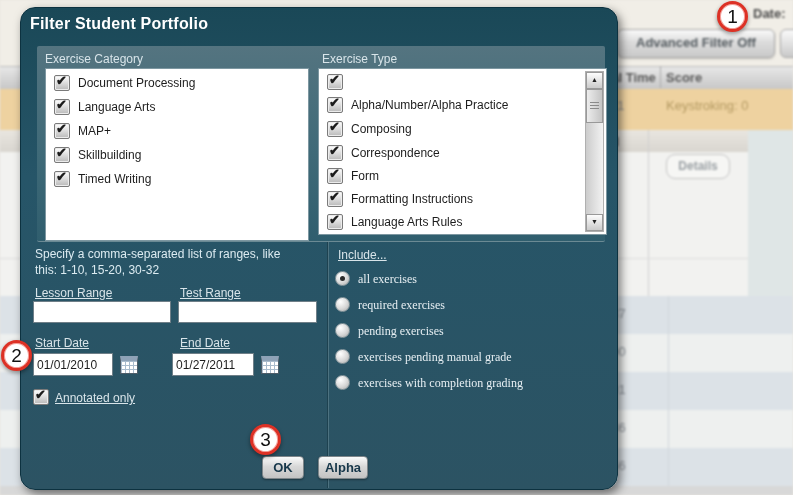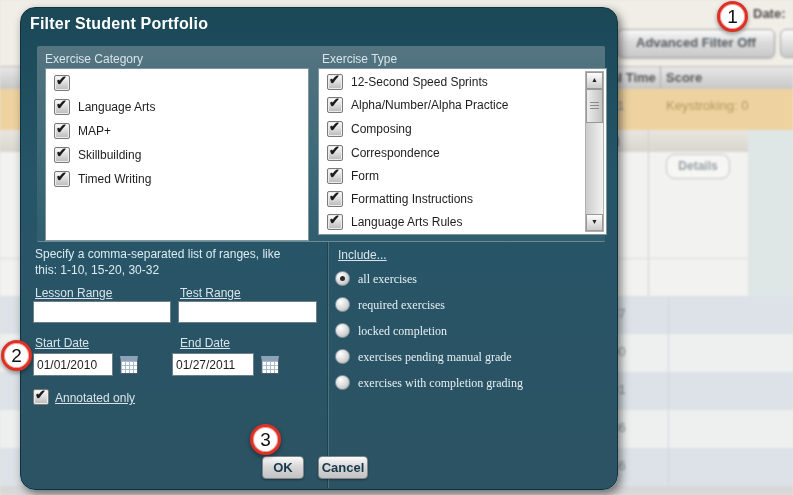--- a/index.html
+++ b/index.html
@@ -131,34 +131,34 @@
     <div class="abs bg-bottom"></div>
   </div>
 
   <div id="dialog" class="abs">
     <div class="abs dlg-title">Filter Student Portfolio</div>
 
     <div class="abs top-panel">
       <div class="abs sec-label" style="left:8px;top:6px">Exercise Category</div>
       <div class="abs listbox" style="left:8px;top:22px;width:262px;height:171px">
         <span class="abs cb on" style="left:8px;top:6px"></span>
+        <span class="abs item-label" style="left:32px;top:7px">Document Processing</span>
         <span class="abs cb on" style="left:8px;top:30px"></span>
         <span class="abs item-label" style="left:32px;top:31px">Language Arts</span>
         <span class="abs cb on" style="left:8px;top:54px"></span>
         <span class="abs item-label" style="left:32px;top:55px">MAP+</span>
         <span class="abs cb on" style="left:8px;top:78px"></span>
         <span class="abs item-label" style="left:32px;top:79px">Skillbuilding</span>
         <span class="abs cb on" style="left:8px;top:102px"></span>
         <span class="abs item-label" style="left:32px;top:103px">Timed Writing</span>
       </div>
 
       <div class="abs sec-label" style="left:285px;top:6px">Exercise Type</div>
       <div class="abs listbox" style="left:281px;top:22px;width:287px;height:165px">
         <span class="abs cb on" style="left:8px;top:5px"></span>
-        <span class="abs item-label" style="left:32px;top:6px">12-Second Speed Sprints</span>
         <span class="abs cb on" style="left:8px;top:28px"></span>
         <span class="abs item-label" style="left:32px;top:29px">Alpha/Number/Alpha Practice</span>
         <span class="abs cb on" style="left:8px;top:52px"></span>
         <span class="abs item-label" style="left:32px;top:53px">Composing</span>
         <span class="abs cb on" style="left:8px;top:76px"></span>
         <span class="abs item-label" style="left:32px;top:77px">Correspondence</span>
         <span class="abs cb on" style="left:8px;top:99px"></span>
         <span class="abs item-label" style="left:32px;top:100px">Form</span>
         <span class="abs cb on" style="left:8px;top:122px"></span>
         <span class="abs item-label" style="left:32px;top:123px">Formatting Instructions</span>
@@ -191,27 +191,27 @@
 
     <span class="abs cb on" style="left:12px;top:381px"></span>
     <span class="abs field-label" style="left:34px;top:383px">Annotated only</span>
 
     <div class="abs field-label" style="left:317px;top:240px">Include...</div>
     <span class="abs radio on" style="left:314px;top:263px"></span>
     <span class="abs radio-label" style="left:337px;top:264px">all exercises</span>
     <span class="abs radio" style="left:314px;top:289px"></span>
     <span class="abs radio-label" style="left:337px;top:290px">required exercises</span>
     <span class="abs radio" style="left:314px;top:315px"></span>
-    <span class="abs radio-label" style="left:337px;top:316px">locked completion</span>
+    <span class="abs radio-label" style="left:337px;top:316px">pending exercises</span>
     <span class="abs radio" style="left:314px;top:341px"></span>
     <span class="abs radio-label" style="left:337px;top:342px">exercises pending manual grade</span>
     <span class="abs radio" style="left:314px;top:367px"></span>
     <span class="abs radio-label" style="left:337px;top:368px">exercises with completion grading</span>
 
     <button class="abs dlg-btn" style="left:241px;top:448px;width:42px">OK</button>
-    <button class="abs dlg-btn" style="left:297px;top:448px;width:50px">Cancel</button>
+    <button class="abs dlg-btn" style="left:297px;top:448px;width:50px">Alpha</button>
   </div>
 
   <div class="abs badge" style="left:717px;top:1px">1</div>
   <div class="abs badge" style="left:1px;top:340px">2</div>
   <div class="abs badge" style="left:250px;top:424px">3</div>
 
 </div>
 
 </body></html>

